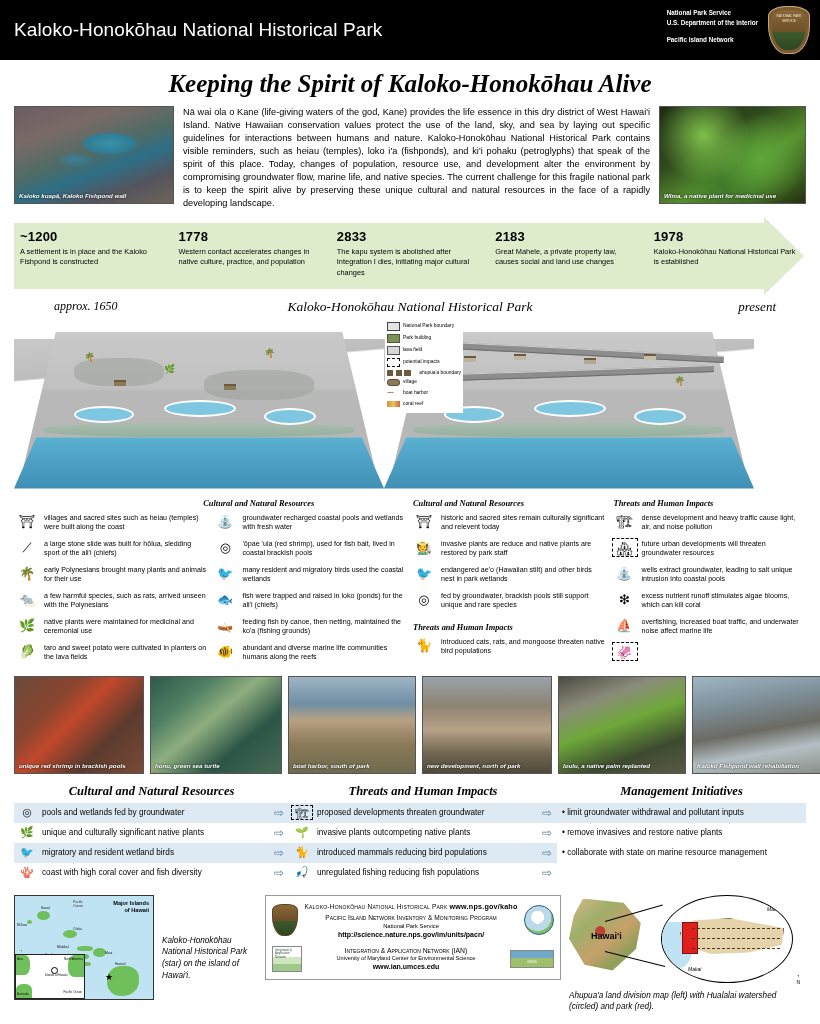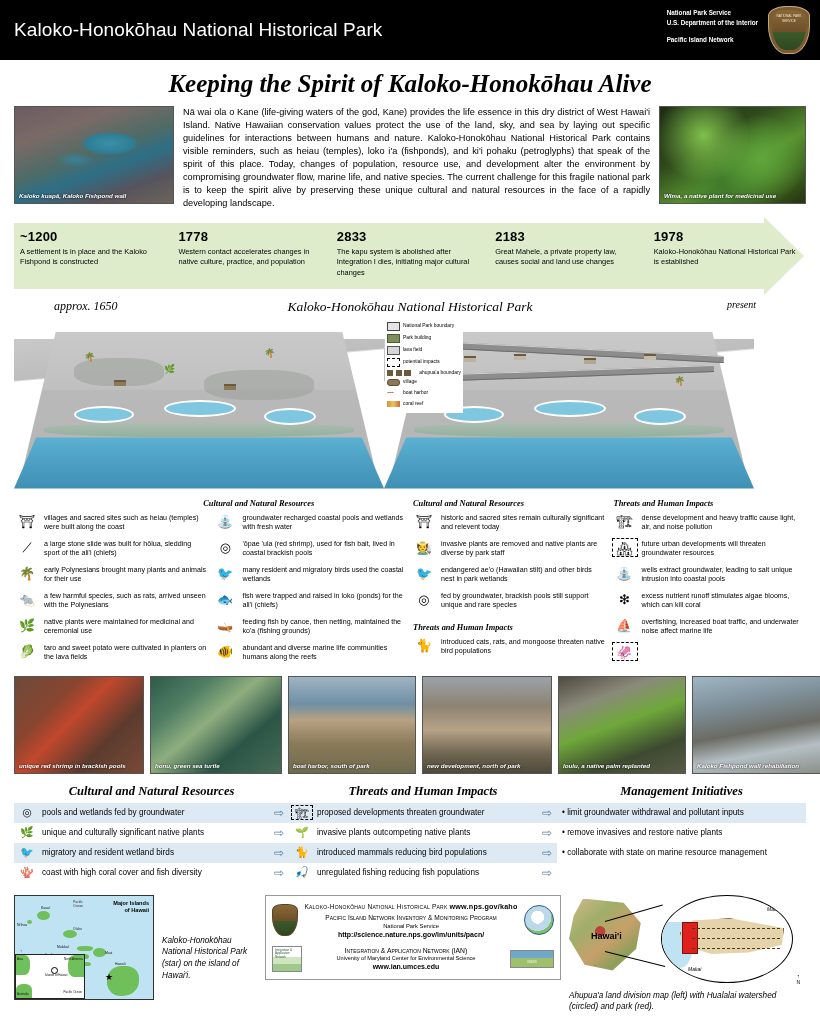--- a/index.html
+++ b/index.html
@@ -85,21 +85,21 @@
   .tl-year { font-size:13px; font-weight:bold; letter-spacing:.2px; }
   .tl-desc { font-size:7.4px; line-height:1.42; margin-top:3px; }
 
   
   .illo-head {
     position:relative; margin:10px 14px 2px; height:17px;
     font-family:"Liberation Serif", serif; font-style:italic;
   }
   .illo-head .left { position:absolute; left:40px; font-size:12px; }
   .illo-head .center { position:absolute; left:0; right:0; text-align:center; font-size:13.5px; }
-  .illo-head .right { position:absolute; right:50px; font-size:10px; }
+  .illo-head .right { position:absolute; right:30px; font-size:13px; }
 
   
   .illos { display:flex; gap:0; margin:0 14px; position:relative; height:175px; }
   .illo {
     width:370px; height:175px; position:relative; overflow:hidden;
     background:
       linear-gradient(#ffffff 0 12%, transparent 12%),
       linear-gradient(175deg,#cfcfcf 0%, #c2c2c2 22%, #bdbdbd 30%, transparent 31%),
       linear-gradient(#fff 0 0);
   }
@@ -484,21 +484,21 @@
     </div>
 
     <div class="res-col wide">
       <div class="res-head left-align">Cultural and Natural Resources</div>
       <div class="res-item">
         <div class="res-icon">⛩</div>
         <div class="res-text">historic and sacred sites remain culturally significant and relevent today</div>
       </div>
       <div class="res-item">
         <div class="res-icon">🧑‍🌾</div>
-        <div class="res-text">invasive plants are removed and native plants are diverse by park staff</div>
+        <div class="res-text">invasive plants are reduce and native plants are restored by park staff</div>
       </div>
       <div class="res-item">
         <div class="res-icon">🐦</div>
         <div class="res-text">endangered ae'o (Hawaiian stilt) and other birds nest in park wetlands</div>
       </div>
       <div class="res-item">
         <div class="res-icon">◎</div>
         <div class="res-text">fed by groundwater, brackish pools still support unique and rare species</div>
       </div>
       <div class="res-gap"></div>

